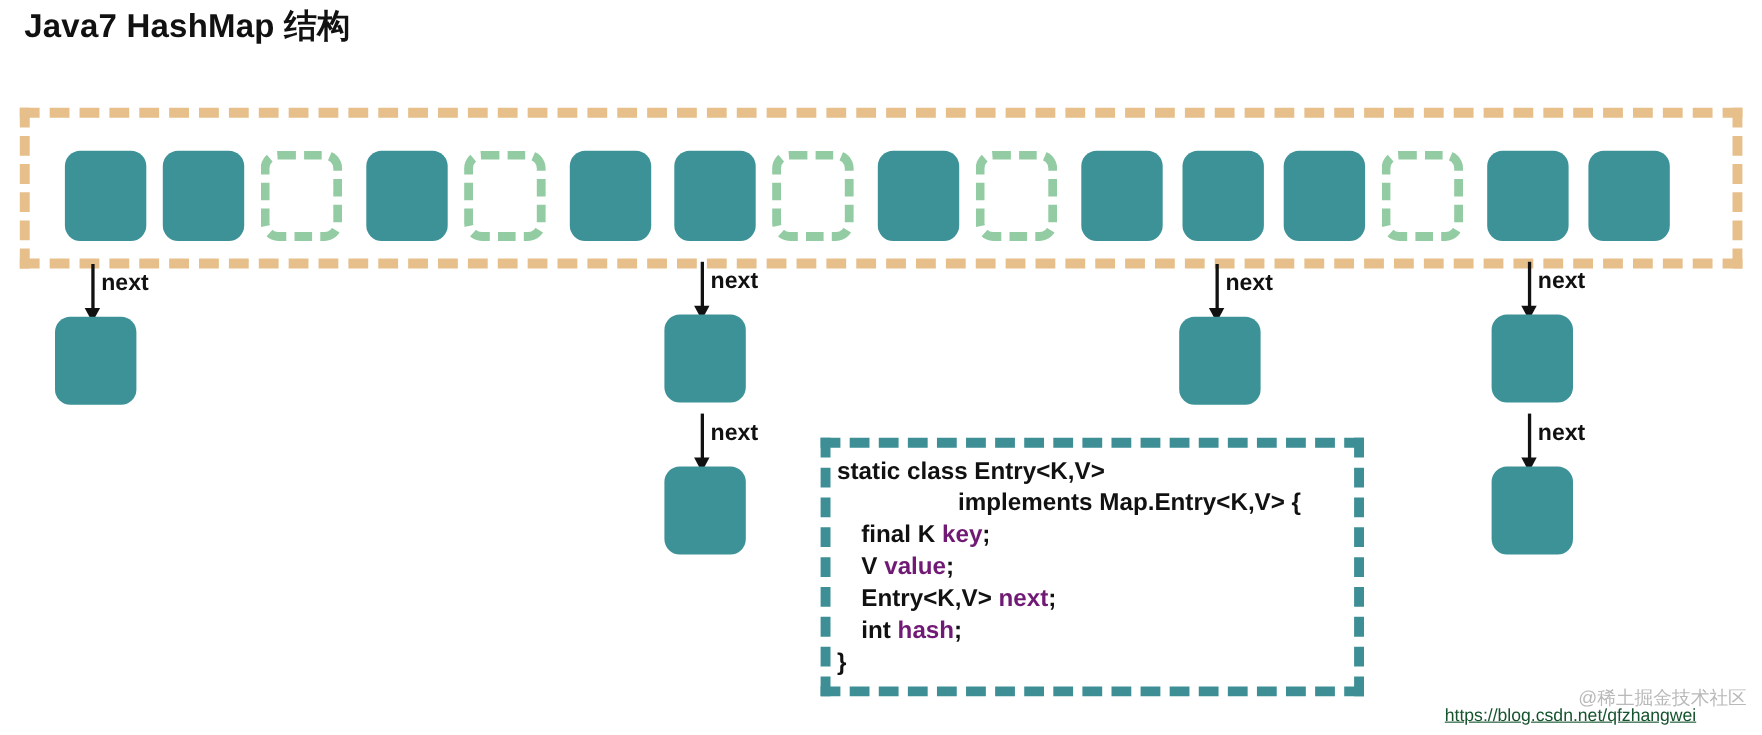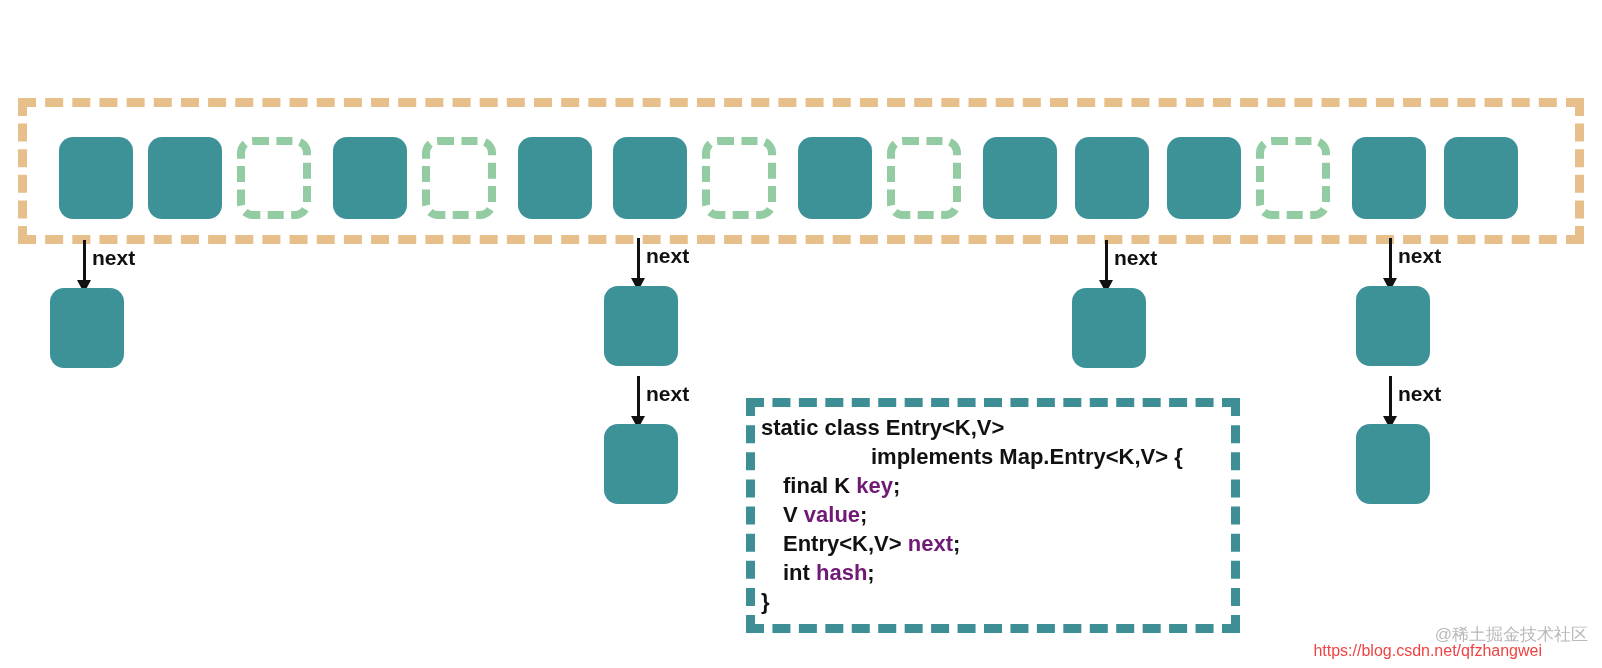--- a/index.html
+++ b/index.html
@@ -141,29 +141,31 @@
   #watermark-brand {
     font-size: 17px;
     color: #b9b9b9;
     white-space: nowrap;
   }
   #watermark-url {
     position: absolute;
     right: 46px;
     bottom: -14px;
     font-size: 16px;
-    color: #ef4444;
-    white-space: nowrap;
+    color: #14532d;
+    white-space: nowrap;
+    text-decoration: underline;
   }
 </style>
 </head>
 <body>
 
 <div id="canvas">
 
+  <div id="page-title">Java7 HashMap 结构</div>
 
   <div id="array-container">
     <div id="array-track">
         <div class="slot filled" style="left: 32px;"></div>
         <div class="slot filled" style="left: 121px;"></div>
         <div class="slot empty" style="left: 210px;"></div>
         <div class="slot filled" style="left: 306px;"></div>
         <div class="slot empty" style="left: 395px;"></div>
         <div class="slot filled" style="left: 491px;"></div>
         <div class="slot filled" style="left: 586px;"></div>

